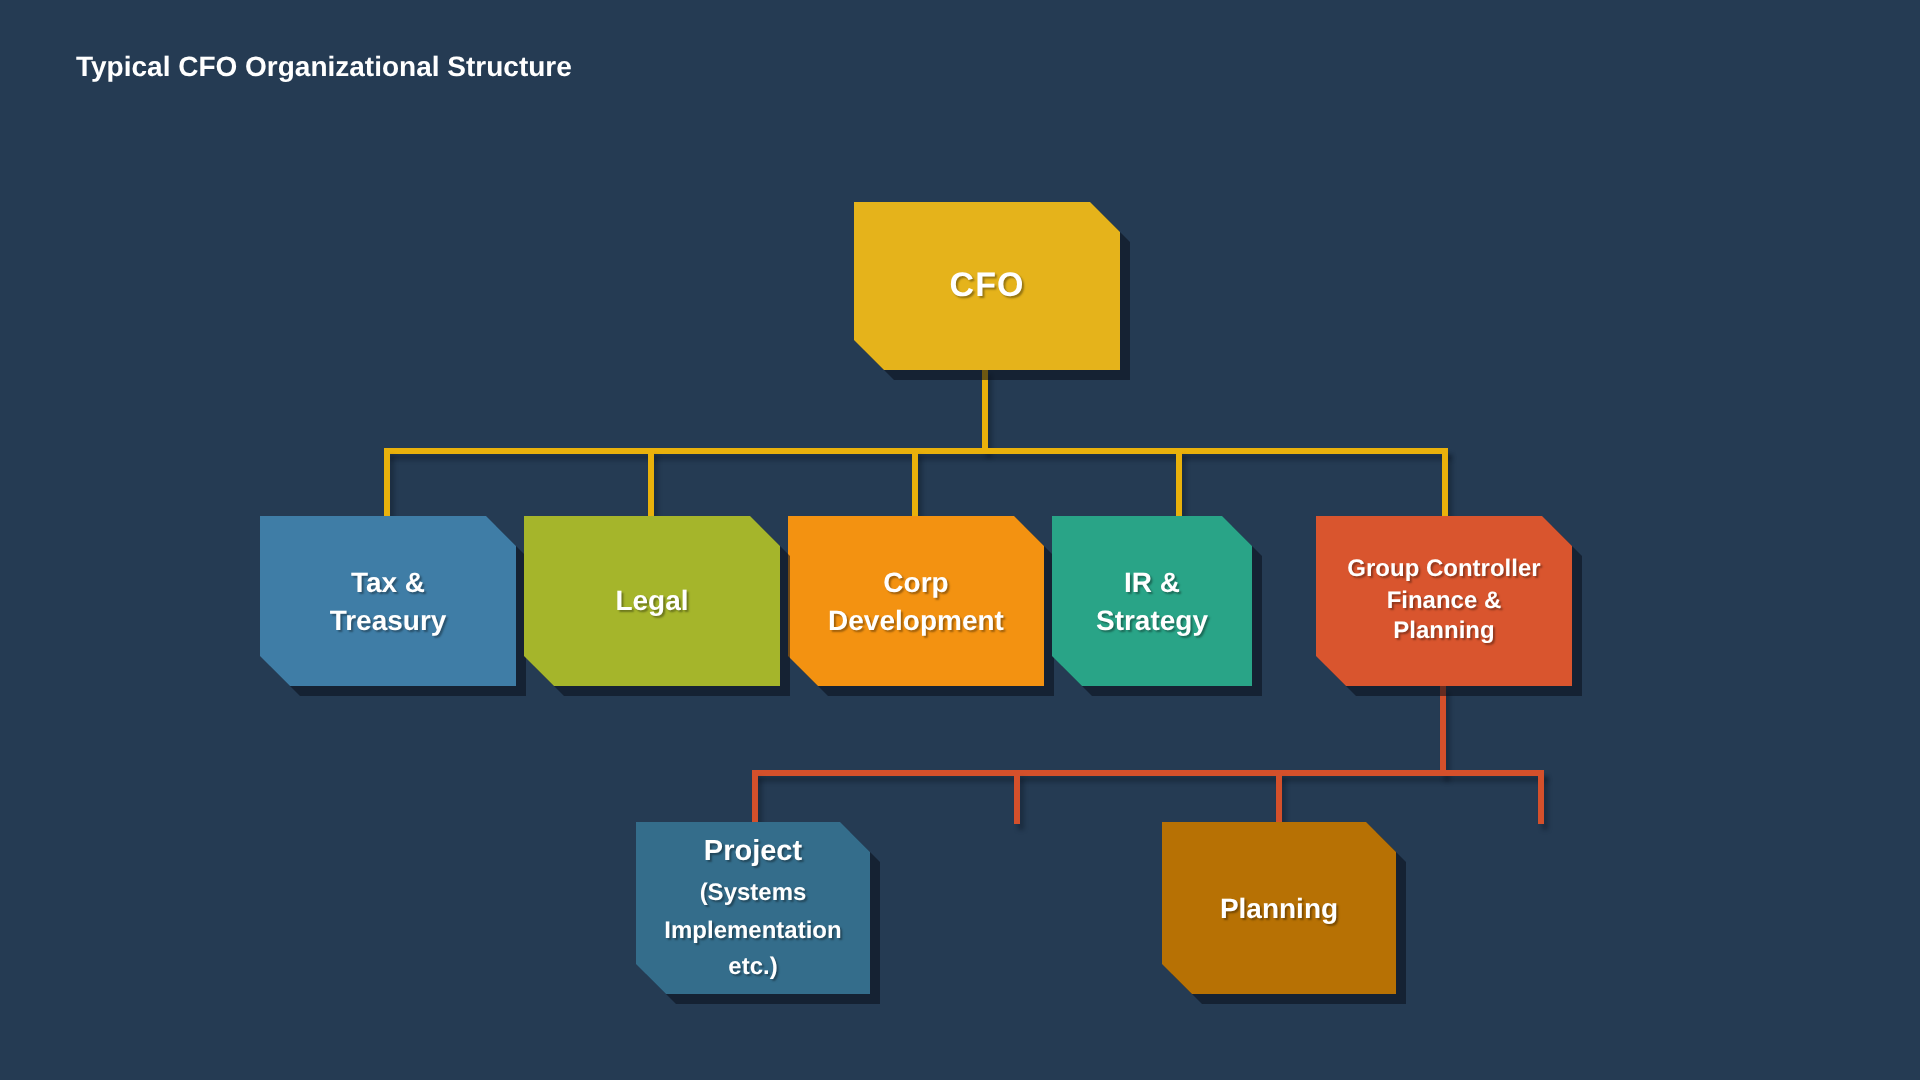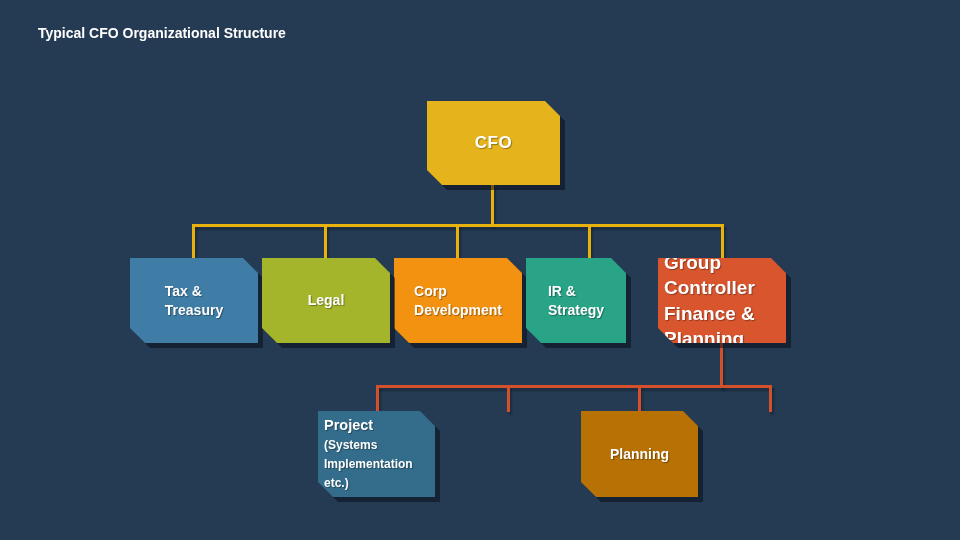--- a/index.html
+++ b/index.html
@@ -42,32 +42,33 @@
     clip-path: polygon(0 0, calc(100% - 15px) 0, 100% 15px, 100% 100%, 15px 100%, 0 calc(100% - 15px));
   }
   .node-shadow {
     transform: translate(5px, 5px);
     background: rgba(9,15,26,0.55);
   }
   .node-body {
     display: flex;
     align-items: center;
     justify-content: center;
+    text-align: center;
     padding: 4px 6px;
   }
   .node-label {
     color: #FFFFFF;
     font-weight: 600;
     font-size: 14px;
     line-height: 1.32;
     white-space: pre-line;
     text-shadow: 1px 1px 1px rgba(0,0,0,0.35);
   }
   .cfo .node-label { font-size: 17px; font-weight: 700; letter-spacing: 0.5px; }
-  .group-controller .node-label { font-size: 19px; }
+  .group-controller .node-label { font-size: 12px; }
   .project .node-label { white-space: normal; }
   .project .label-main { font-size: 14.5px; }
   .project .label-detail { font-size: 12px; white-space: pre-line; }
 </style>
 </head>
 <body>
 
 <div class="stage" style="background-color: rgb(37, 59, 83);">
 
   <header class="slide-header">

